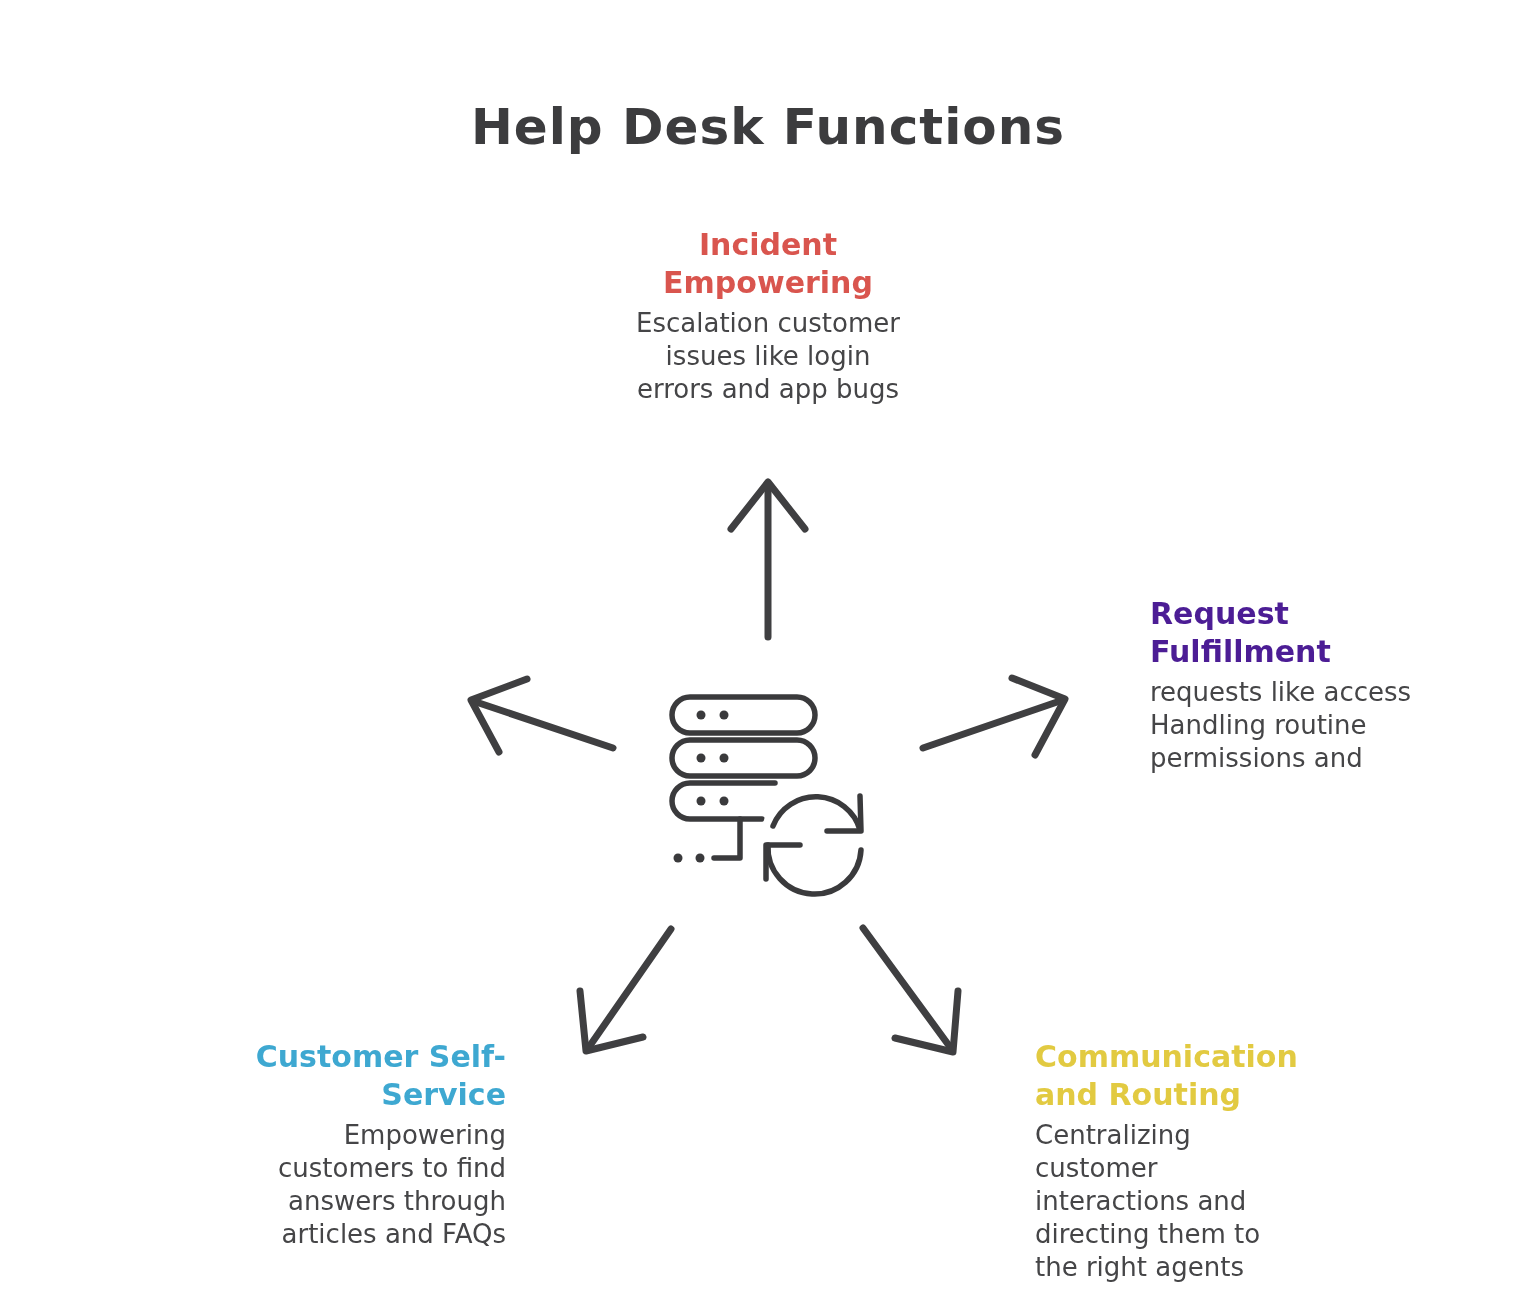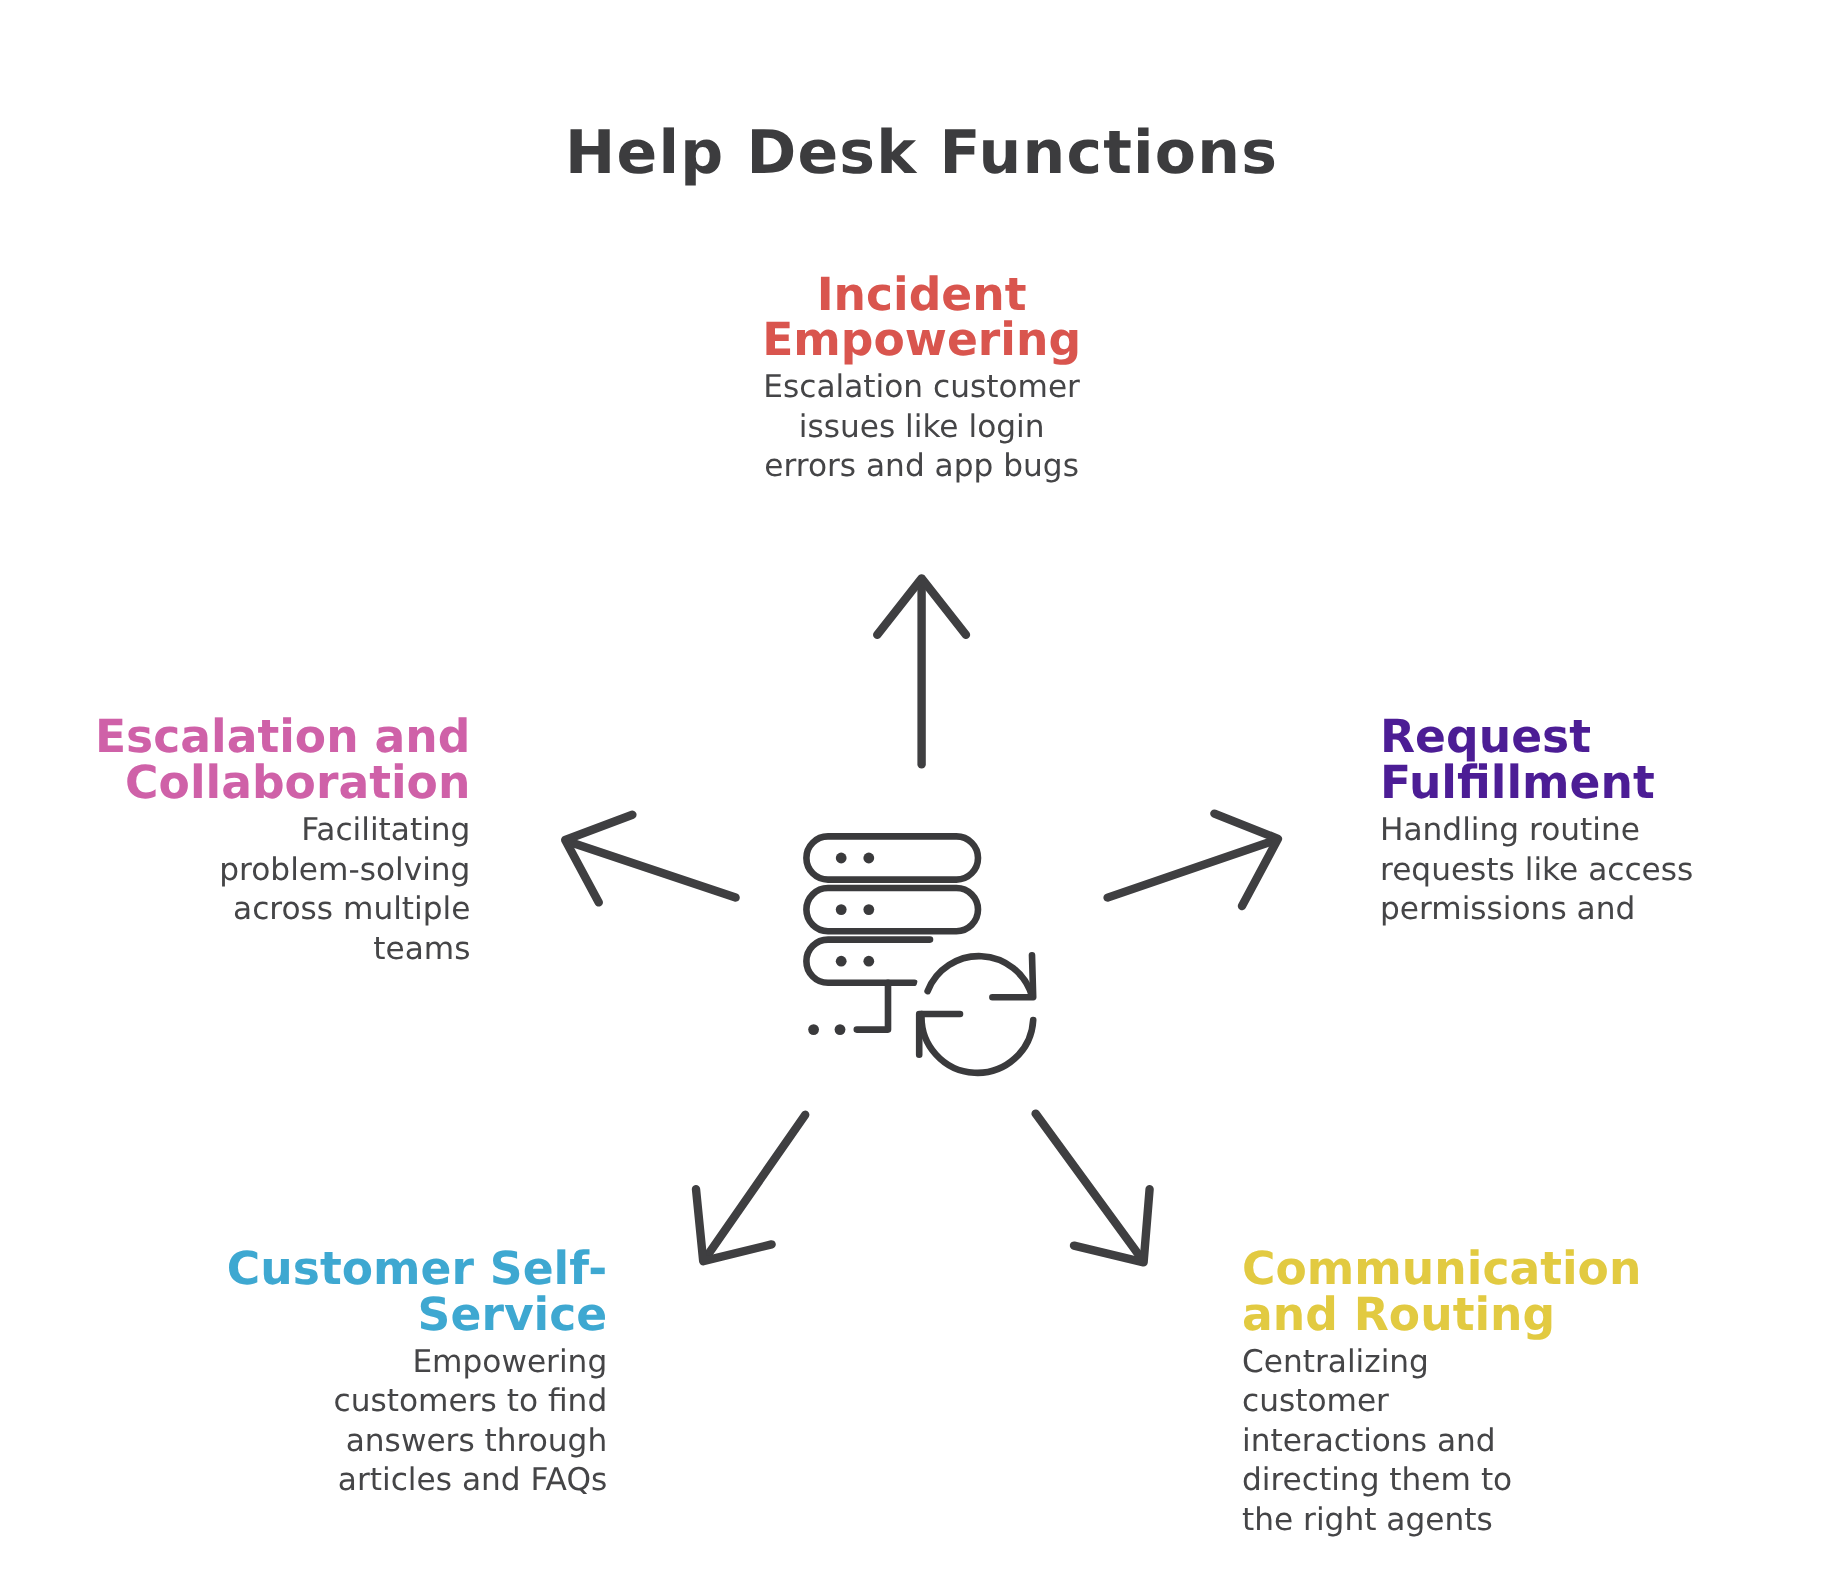--- a/index.html
+++ b/index.html
@@ -11,21 +11,21 @@
     font-family:"DejaVu Sans","Liberation Sans",sans-serif;
   }
   .page-title{
     position:absolute;left:0;right:0;top:98px;
     text-align:center;
     font-size:50px;font-weight:bold;
     letter-spacing:1px;
     color:#3c3c3e;
   }
   .section{position:absolute;}
-  .section .heading{font-size:38px;font-weight:bold;line-height:38px;}
+  .section .heading{font-size:30px;font-weight:bold;line-height:38px;}
   .section .body{font-size:26px;line-height:33px;color:#454547;margin-top:5px;}
   .align-center{text-align:center;}
   .align-right{text-align:right;}
   .align-left{text-align:left;}
   svg.overlay{position:absolute;left:0;top:0;pointer-events:none;}
   .stroke{fill:none;stroke:#3f3f41;stroke-width:7;stroke-linecap:round;stroke-linejoin:round;}
   .icon-stroke{fill:none;stroke:#3a3a3c;stroke-width:5.5;stroke-linecap:round;stroke-linejoin:round;}
   .icon-dot{fill:#3a3a3c;stroke:none;}
   .occluder{fill:#ffffff;stroke:none;}
 </style>
@@ -88,41 +88,29 @@
       <div>Incident</div>
       <div>Empowering</div>
     </div>
     <div class="body">
       <div>Escalation customer</div>
       <div>issues like login</div>
       <div>errors and app bugs</div>
     </div>
   </div>
 
-  <div class="section align-right" style="right:1144px;top:595px;width:380px;">
-    <div class="heading" style="color: rgb(207, 97, 168);">
-      <div>Escalation and</div>
-      <div>Collaboration</div>
-    </div>
-    <div class="body">
-      <div>Facilitating</div>
-      <div>problem-solving</div>
-      <div>across multiple</div>
-      <div>teams</div>
-    </div>
-  </div>
 
   <div class="section align-left" style="left:1150px;top:595px;width:380px;">
     <div class="heading" style="color: #4c1d95;">
       <div>Request</div>
       <div>Fulfillment</div>
     </div>
     <div class="body">
+      <div>requests like access</div>
       <div>Handling routine</div>
-      <div>requests like access</div>
       <div>permissions and</div>
     </div>
   </div>
 
   <div class="section align-right" style="right:1030px;top:1038px;width:380px;">
     <div class="heading" style="color: rgb(62, 168, 209); text-align: right;">
       <div>Customer Self-</div>
       <div>Service</div>
     </div>
     <div class="body">

